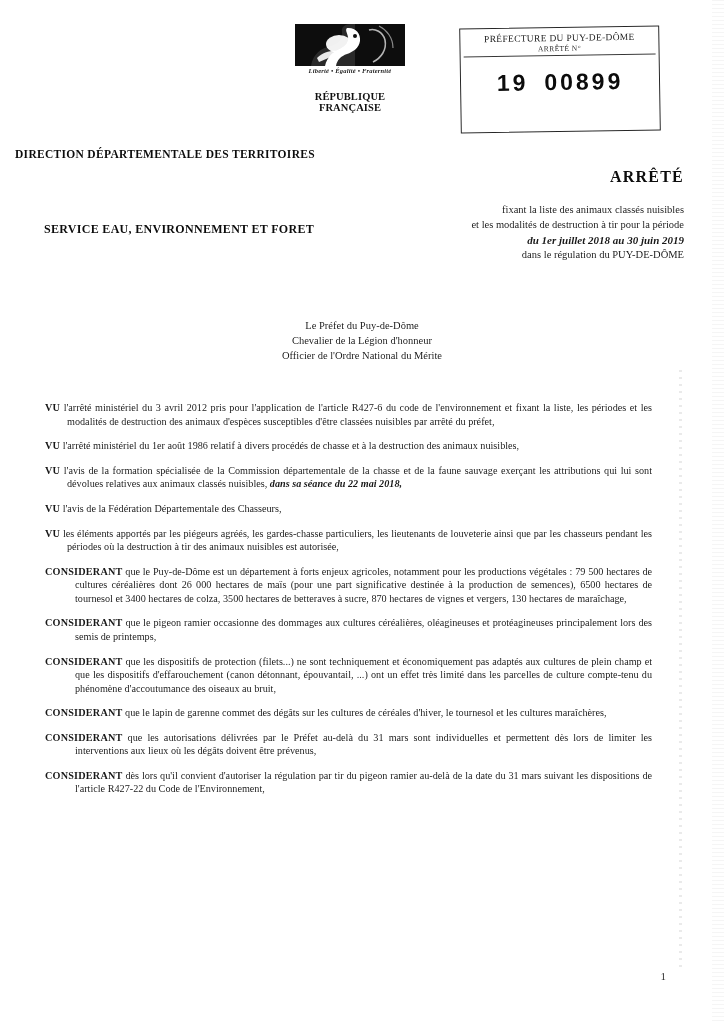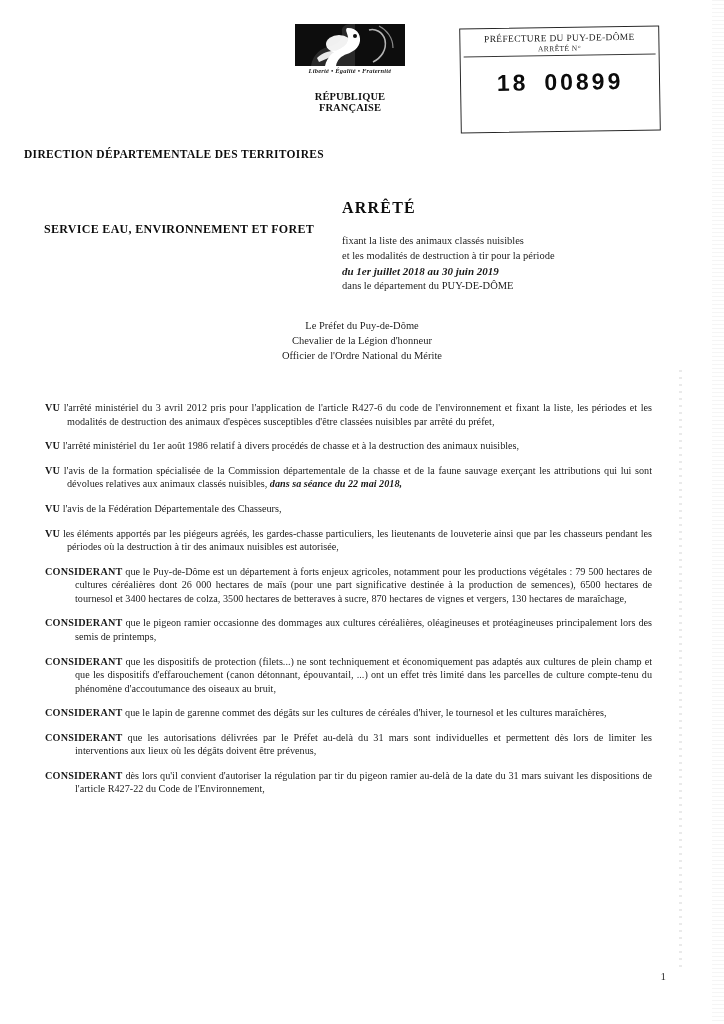--- a/index.html
+++ b/index.html
@@ -131,46 +131,45 @@
     font-weight: bold;
     font-size: 23px;
     letter-spacing: 3px;
     color: #101010;
   }
   .stamp-number .grp2 { margin-left: 16px; }
 
   
   .direction {
     position: absolute;
-    left: 24px;
+    left: 15px;
     top: 148px;
     font-weight: bold;
     font-size: 11.5px;
     letter-spacing: 0.3px;
     color: #111;
   }
   .service {
     position: absolute;
     left: 44px;
     top: 174px;
     font-weight: bold;
     font-size: 12px;
     letter-spacing: 0.3px;
     color: #111;
     margin-top: 48px;
   }
 
   
   .arrete-block {
     position: absolute;
-    left: 342px;
+    left: 364px;
     top: 168px;
     width: 320px;
-    text-align: left;
-    margin-top: 31px;
+    text-align: right;
   }
   .arrete-title {
     font-weight: bold;
     font-size: 16px;
     letter-spacing: 1.2px;
     color: #111;
   }
   .arrete-sub {
     margin-top: 17px;
     font-size: 10.5px;
@@ -258,34 +257,34 @@
     <div class="rf">RÉPUBLIQUE FRANÇAISE</div>
   </div>
 
 
   <div class="stamp">
     <div class="stamp-head">
       <div class="stamp-line1">PRÉFECTURE DU PUY-DE-DÔME</div>
       <div class="stamp-line2">ARRÊTÉ N°</div>
     </div>
     <div class="stamp-number">
-      <span>18</span><span class="grp2">00899</span>
+      <span>19</span><span class="grp2">00899</span>
     </div>
   </div>
 
   <div class="direction">DIRECTION DÉPARTEMENTALE DES TERRITOIRES</div>
   <div class="service">SERVICE EAU, ENVIRONNEMENT ET FORET</div>
 
   <div class="arrete-block">
     <div class="arrete-title">ARRÊTÉ</div>
     <div class="arrete-sub">
       <span class="l1">fixant la liste des animaux classés nuisibles</span>
       <span class="l2">et les modalités de destruction à tir pour la période</span>
       <span class="l3">du 1er juillet 2018 au 30 juin 2019</span>
-      <span class="l4">dans le département du PUY-DE-DÔME</span>
+      <span class="l4">dans le régulation du PUY-DE-DÔME</span>
     </div>
   </div>
 
   <div class="identity">
     <span>Le Préfet du Puy-de-Dôme</span>
     <span>Chevalier de la Légion d'honneur</span>
     <span>Officier de l'Ordre National du Mérite</span>
   </div>
 
   <div class="clauses" id="clauses-container">

